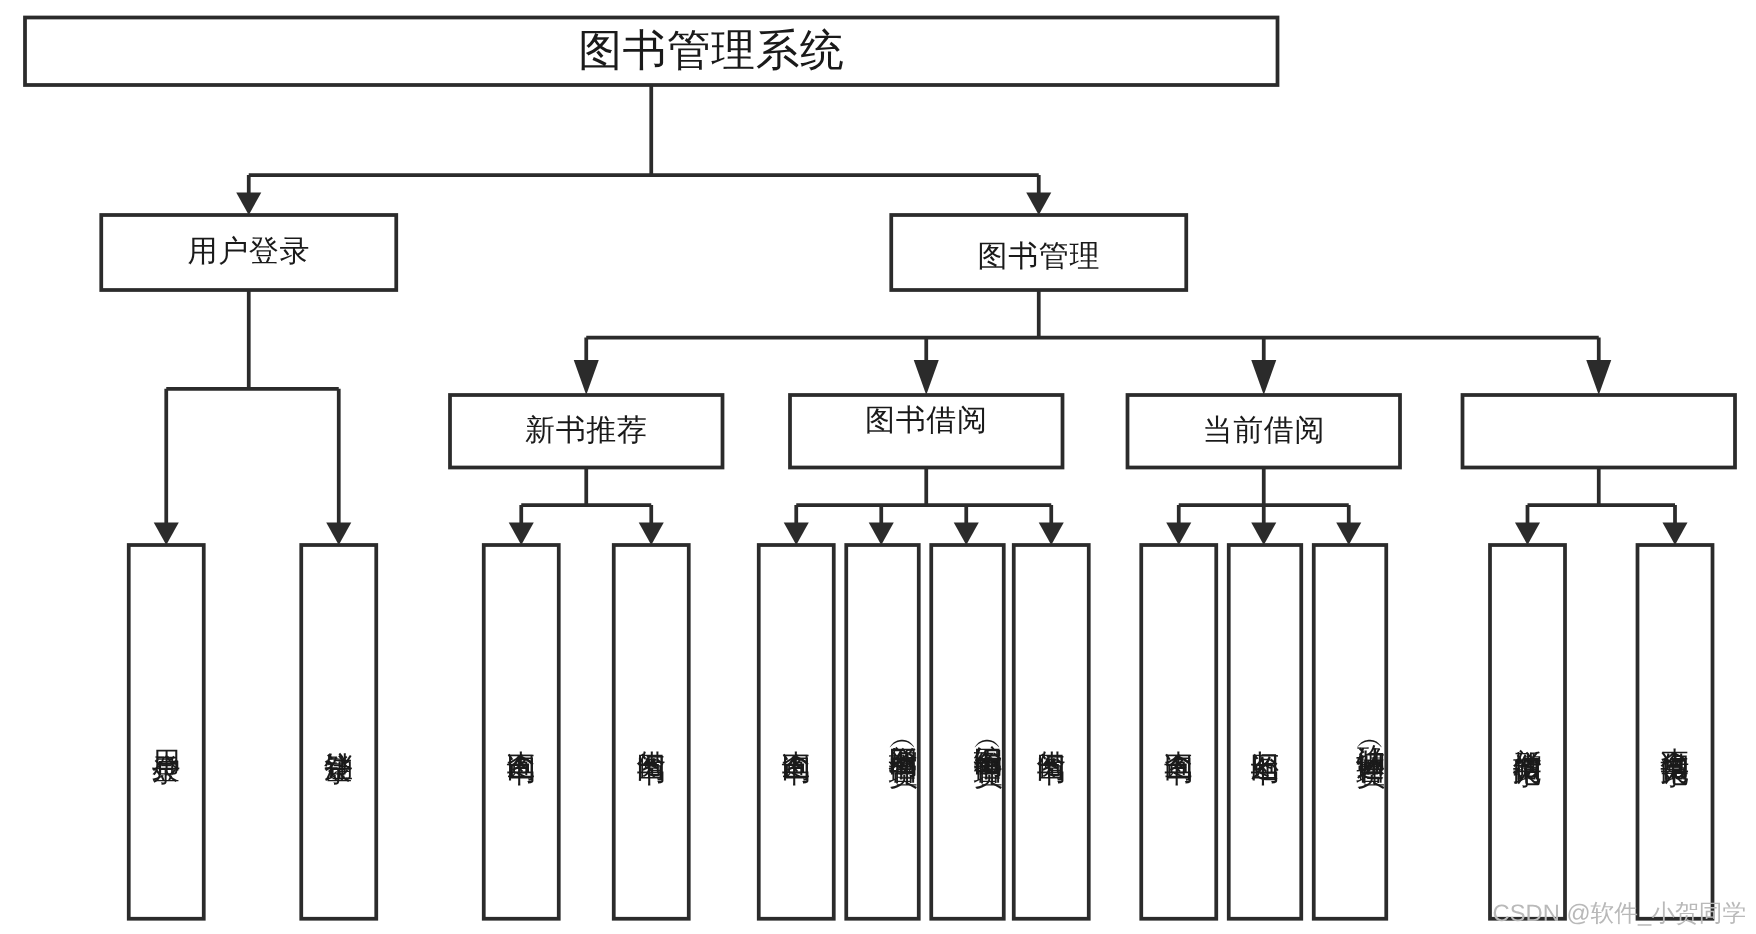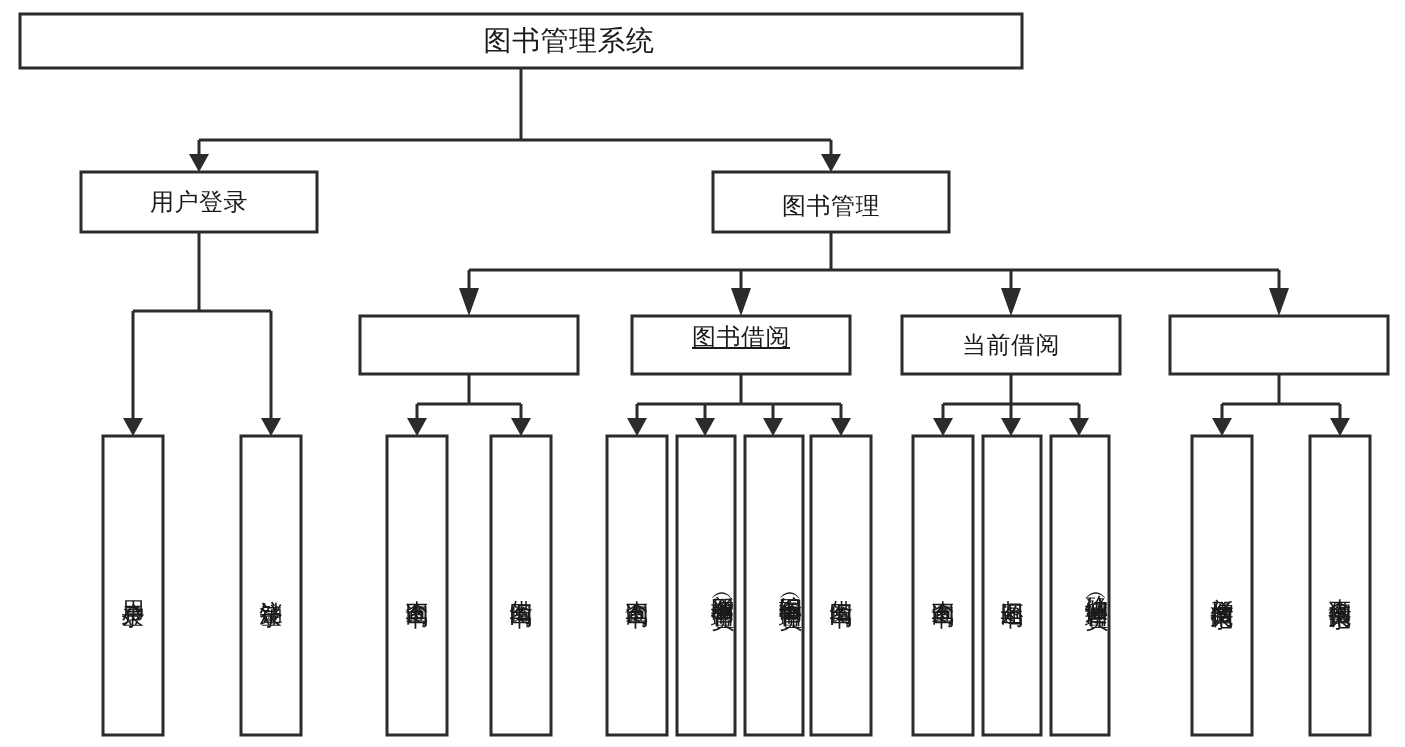--- a/index.html
+++ b/index.html
@@ -135,40 +135,42 @@
 
       <rect class="node-box" x="913" y="436" width="60" height="299"></rect>
       <rect class="node-box" x="983" y="436" width="58" height="299"></rect>
       <rect class="node-box" x="1051" y="436" width="58" height="299"></rect>
 
       <rect class="node-box" x="1192" y="436" width="60" height="299"></rect>
       <rect class="node-box" x="1310" y="436" width="60" height="299"></rect>
     </g>
   </svg>
 
-  <div class="node-label" style="left:20px; top:14px; width:1098px; height:54px; font-size:28px;">图书管理系统</div>
+  <div class="node-label" style="left:20px; top:14px; width:1098px; height:54px; font-size:35px;">图书管理系统</div>
 
   <div class="node-label" style="left:81px; top:172px; width:236px; height:60px;">用户登录</div>
   <div class="node-label" style="left:713px; top:172px; width:236px; height:68px;">图书管理</div>
 
-  <div class="node-label" style="left:632px; top:316px; width:218px; height:41px;text-decoration:underline;">图书借阅</div>
+  <div class="node-label" style="left:360px; top:316px; width:218px; height:58px;">新书推荐</div>
+  <div class="node-label" style="left:632px; top:316px; width:218px; height:41px;">图书借阅</div>
   <div class="node-label" style="left:902px; top:316px; width:218px; height:58px;">当前借阅</div>
 
   <div class="node-label vertical" style="left:103px; top:436px; width:60px; height:299px;">用户登录</div>
   <div class="node-label vertical" style="left:241px; top:436px; width:60px; height:299px;">注销登录</div>
 
   <div class="node-label vertical" style="left:387px; top:436px; width:60px; height:299px;">查询图书</div>
   <div class="node-label vertical" style="left:491px; top:436px; width:60px; height:299px;">借阅图书</div>
 
   <div class="node-label vertical" style="left:607px; top:436px; width:60px; height:299px;">查询图书</div>
   <div class="node-label vertical" style="left:677px; top:436px; width:58px; height:299px; align-items:flex-start;">新增图书（管理员）</div>
   <div class="node-label vertical" style="left:745px; top:436px; width:58px; height:299px; align-items:flex-start;">编辑图书（管理员）</div>
   <div class="node-label vertical" style="left:811px; top:436px; width:60px; height:299px;">借阅图书</div>
 
   <div class="node-label vertical" style="left:913px; top:436px; width:60px; height:299px;">查询图书</div>
   <div class="node-label vertical" style="left:983px; top:436px; width:58px; height:299px;">归还图书</div>
   <div class="node-label vertical" style="left:1051px; top:436px; width:58px; height:299px; align-items:flex-start;">确认归还（管理员）</div>
 
   <div class="node-label vertical" style="left:1192px; top:436px; width:60px; height:299px;">新增借阅记录</div>
   <div class="node-label vertical" style="left:1310px; top:436px; width:60px; height:299px;">查询借阅记录</div>
 
+  <div class="watermark">CSDN @软件_小贺同学</div>
 
 </div>
 
 </body></html>

